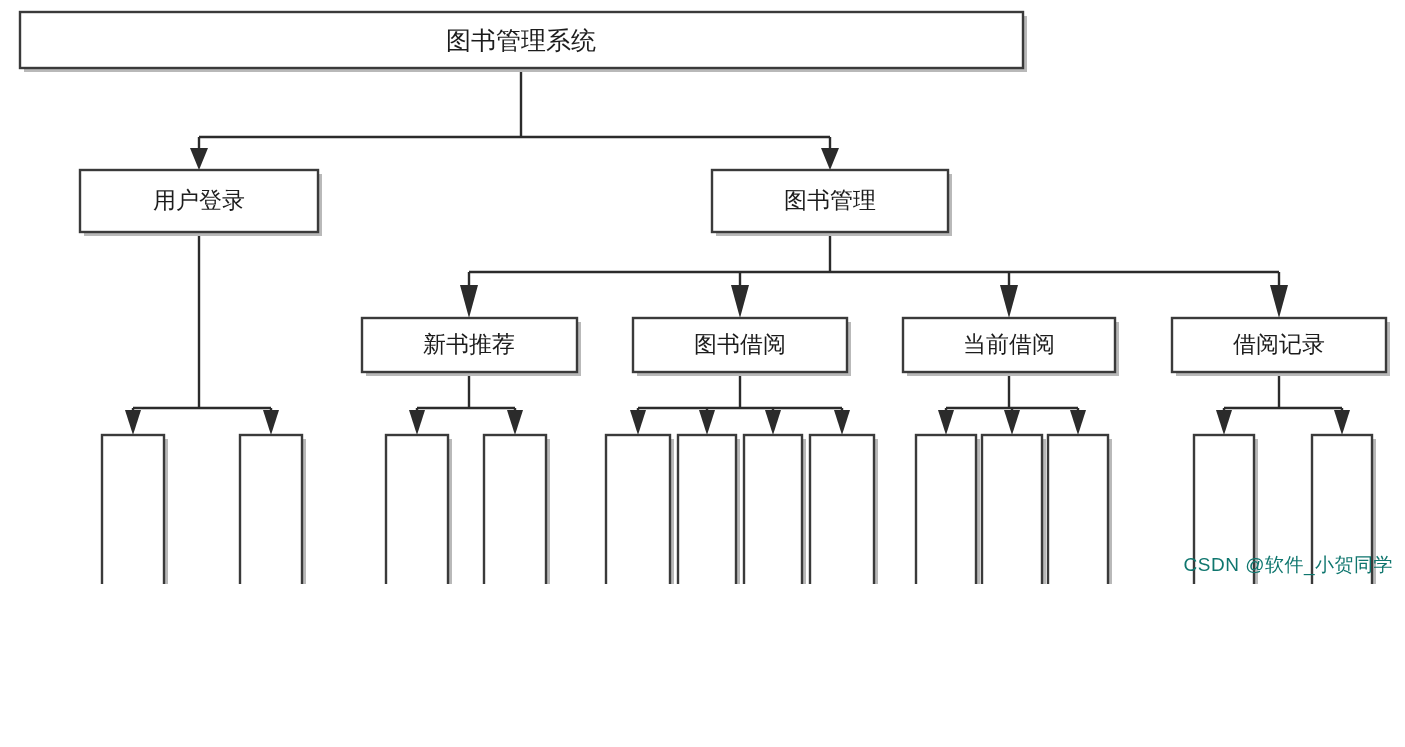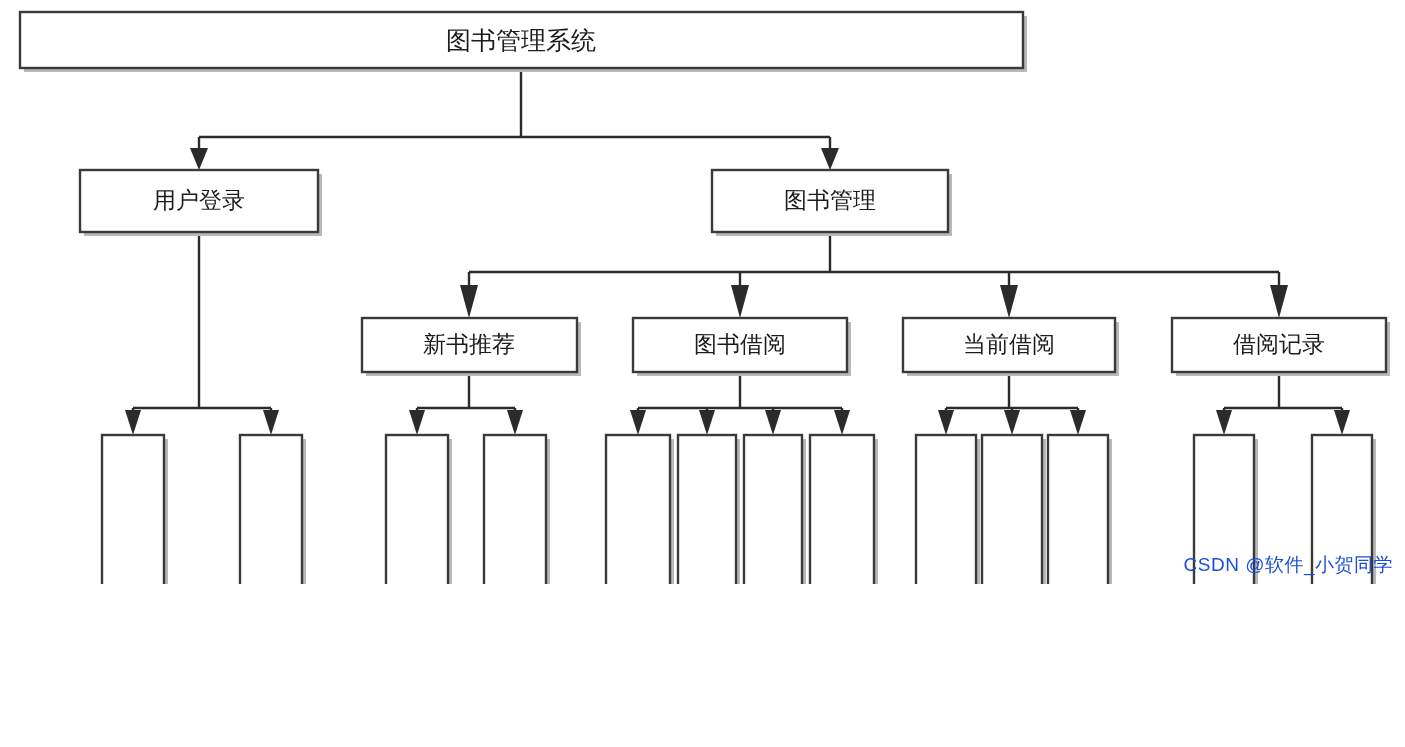--- a/index.html
+++ b/index.html
@@ -71,21 +71,21 @@
     letter-spacing: 1px;
     white-space: nowrap;
     pointer-events: none;
   }
   .watermark {
     position: absolute;
     right: 12px;
     bottom: 6px;
     font-family: "Liberation Sans", "DejaVu Sans", sans-serif;
     font-size: 19px;
-    color: #1d4ed8;
+    color: #0f766e;
     letter-spacing: 0.5px;
     white-space: nowrap;
   }
 </style>
 </head>
 <body>
 
 <div id="stage">
 
   <svg id="diagram" viewBox="0 0 1405 747">

